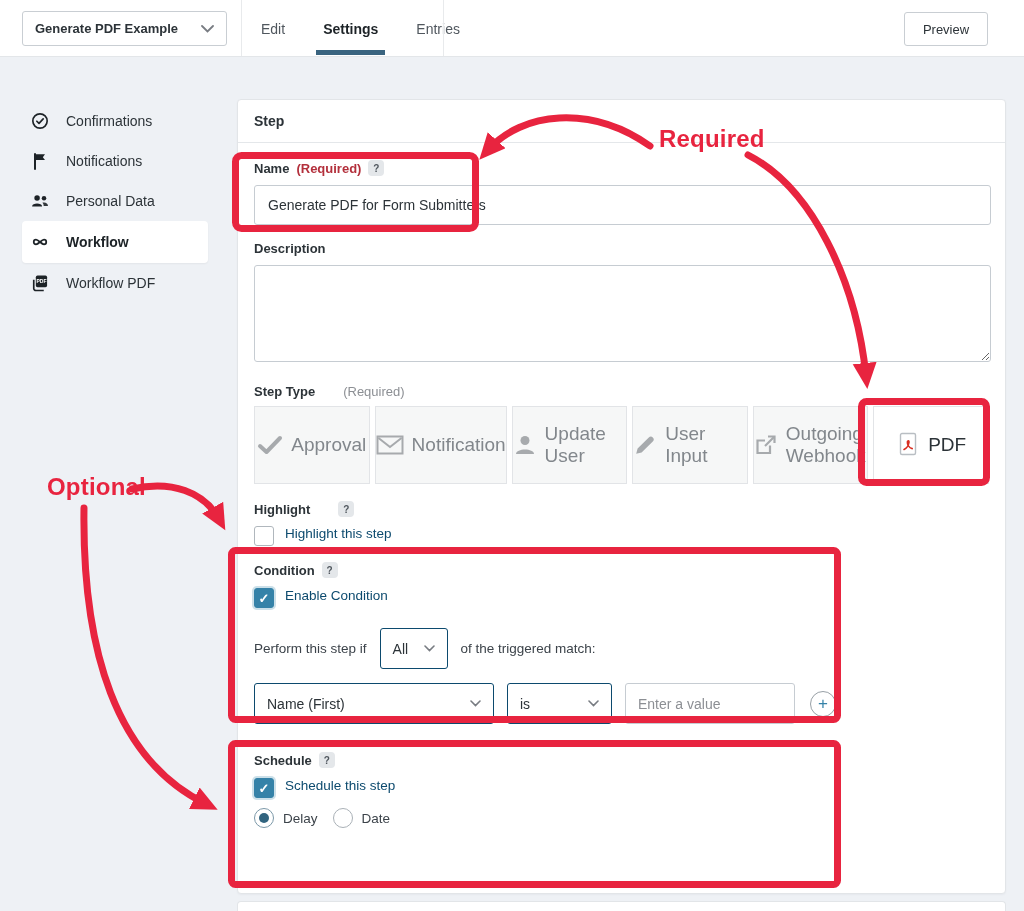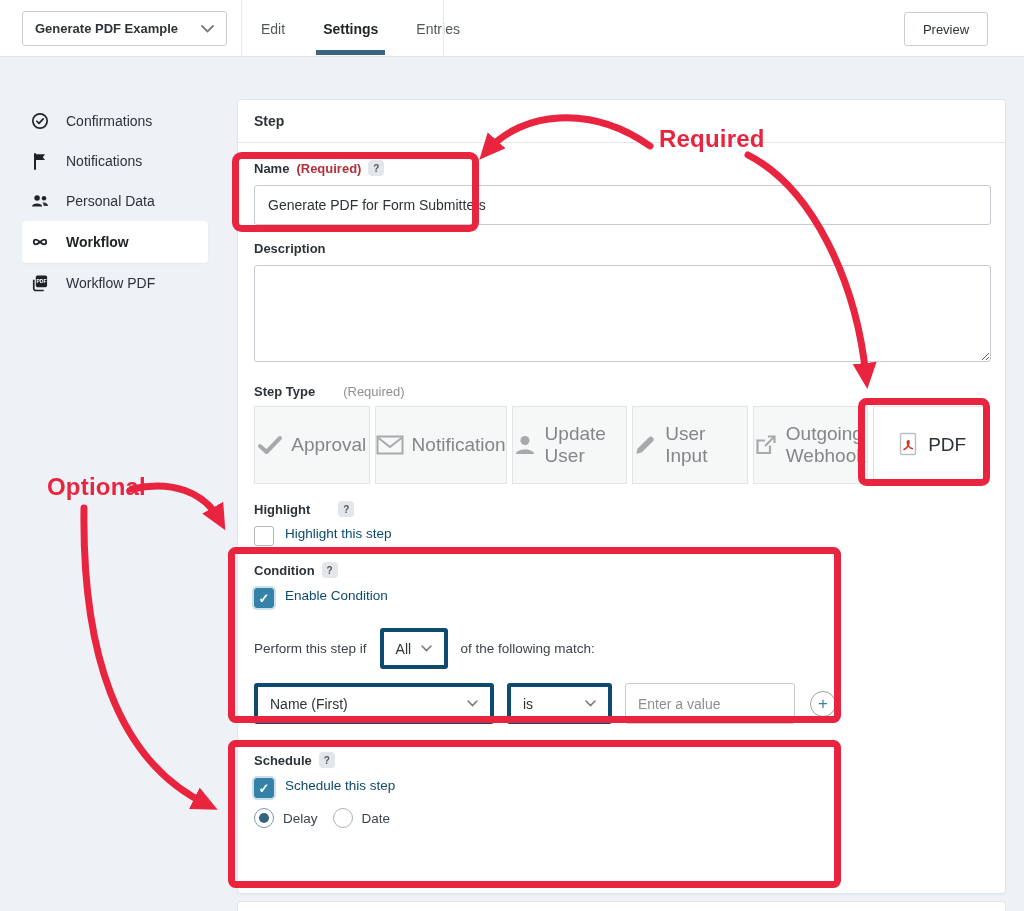--- a/index.html
+++ b/index.html
@@ -113,21 +113,21 @@
     width:20px; height:20px; border-radius:50%; border:1px solid #aab1b7; background:#fff;
     display:flex; align-items:center; justify-content:center;
   }
   .radio.selected .radio-circle { border-color:#7b98a8; }
   .radio.selected .radio-circle::after {
     content:""; width:10px; height:10px; border-radius:50%; background:#31647f; display:block;
   }
   
   .inline-row { display:flex; align-items:center; gap:13px; font-size:13.5px; color:#3c434a; }
   .select {
-    height:41px; border:4px solid #0c4a6e; border-radius:3px; background:#fff;
+    height:41px; border:1px solid #0c4a6e; border-radius:3px; background:#fff;
     display:flex; align-items:center; justify-content:space-between;
     padding:0 12px; font-size:14px; color:#2c3338; cursor:pointer;
   }
   .chev svg { display:block; }
   .cond-input {
     height:41px; border:1px solid #c6ccd2; border-radius:3px; padding:0 12px;
     font-family:inherit; font-size:14px; color:#2c3338; background:#fff;
   }
   .cond-input::placeholder { color:#8c8f94; }
   .add-btn {
@@ -315,21 +315,21 @@
     <div class="inline-row mt20">
       <span>Perform this step if</span>
       <div class="select" style="width:68px">
         <span>All</span>
         <span class="chev">
             <svg width="11" height="7" viewBox="0 0 11 7">
               <path d="M1 1l4.5 4.5L10 1" fill="none" stroke="#787c82" stroke-width="1.6" stroke-linecap="round"></path>
             </svg>
           </span>
       </div>
-      <span>of the following match:</span>
+      <span>of the triggered match:</span>
     </div>
     <div class="inline-row mt12">
       <div class="select" style="width:240px">
         <span>Name (First)</span>
         <span class="chev">
             <svg width="11" height="7" viewBox="0 0 11 7">
               <path d="M1 1l4.5 4.5L10 1" fill="none" stroke="#787c82" stroke-width="1.6" stroke-linecap="round"></path>
             </svg>
           </span>
       </div>

